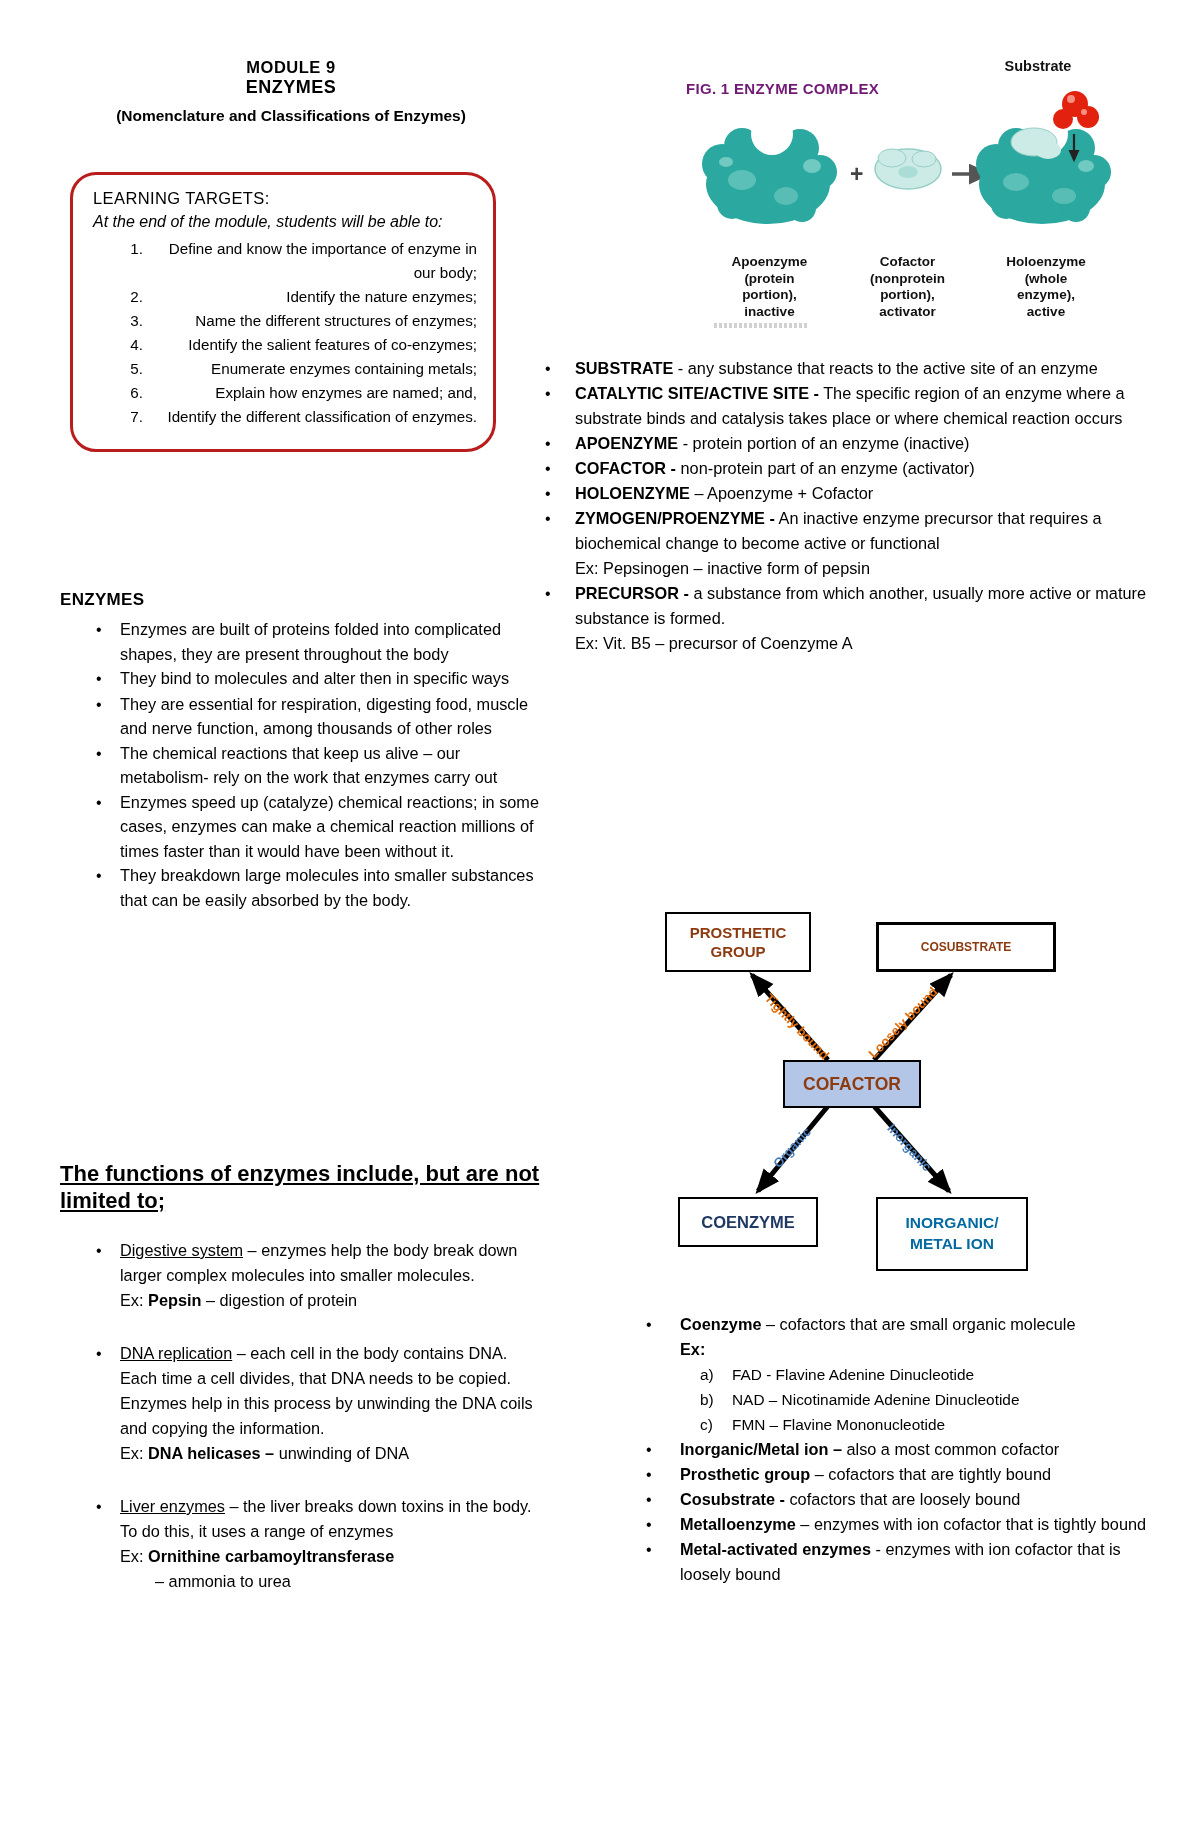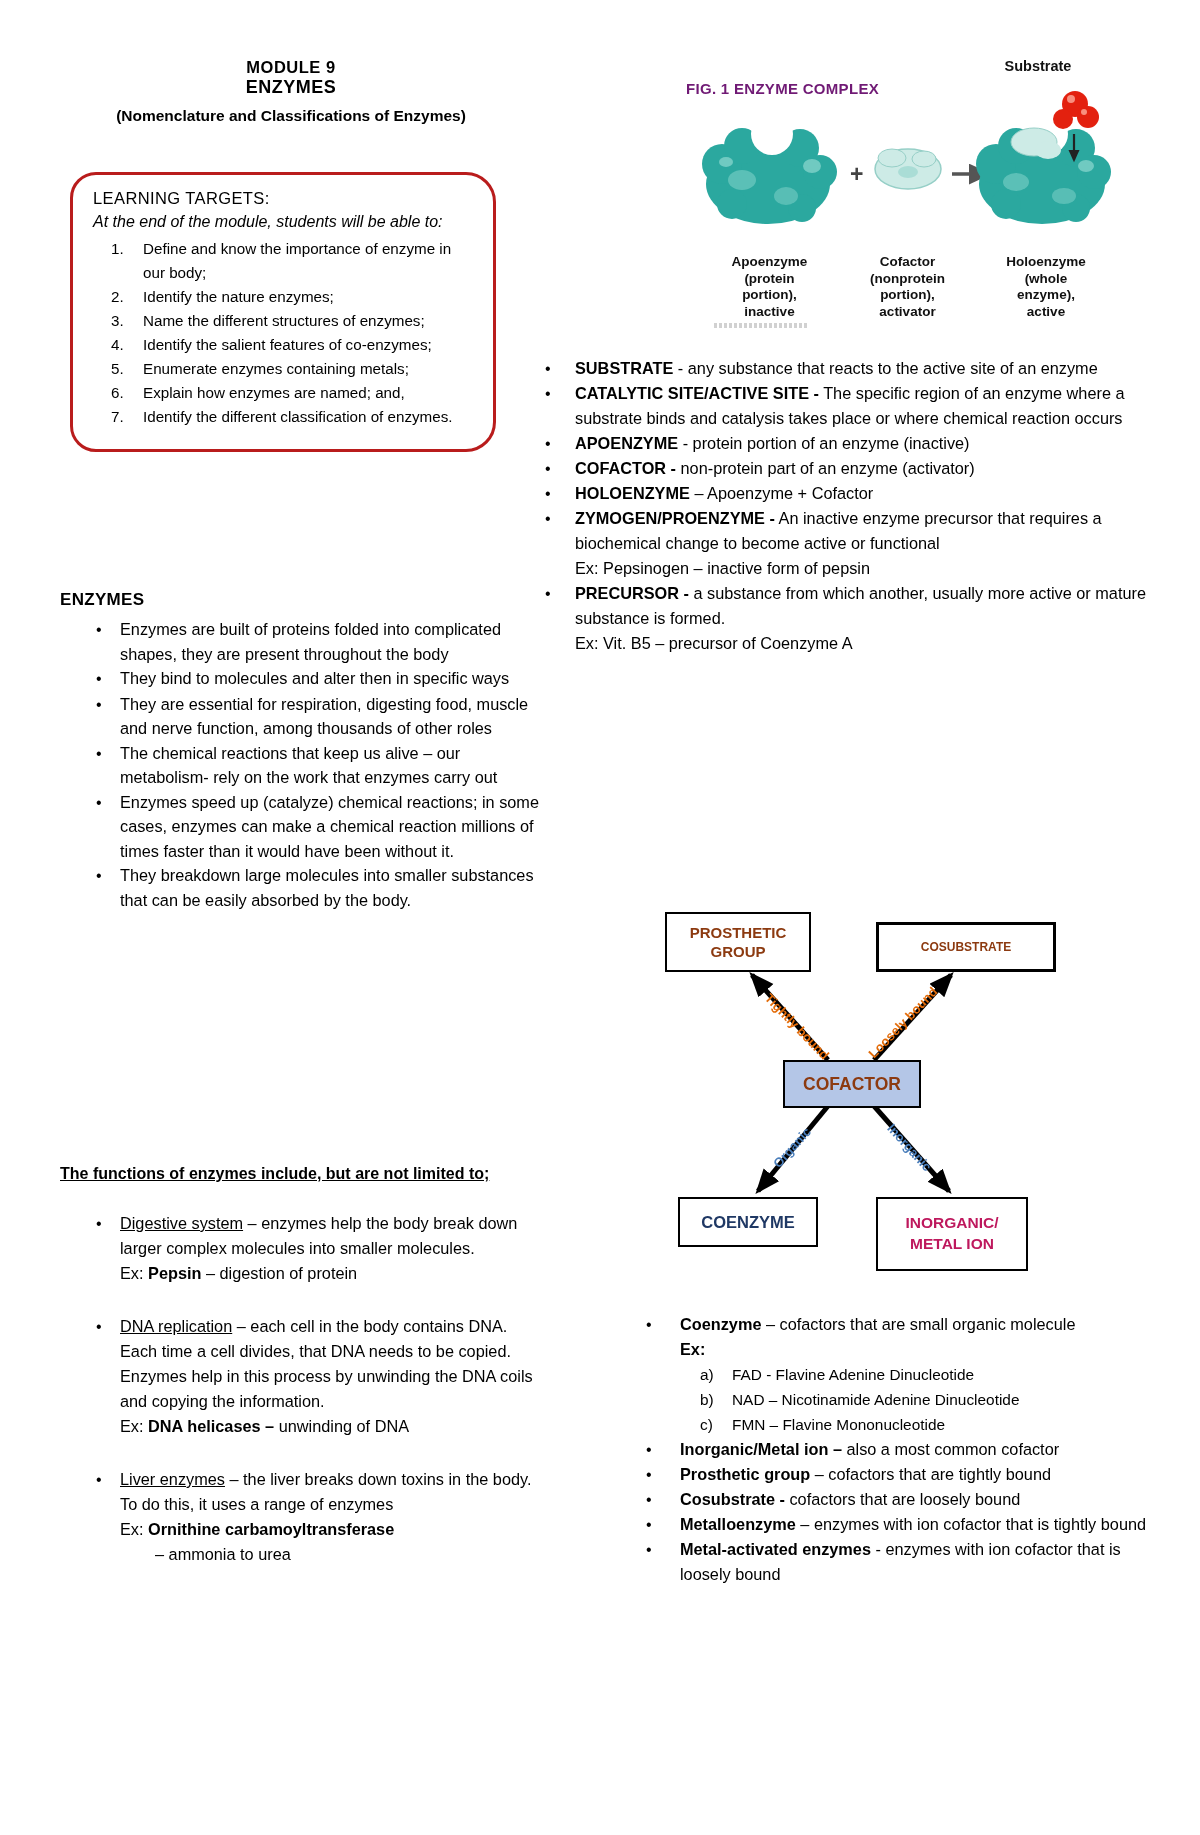--- a/index.html
+++ b/index.html
@@ -17,37 +17,37 @@
   .doc-subtitle{font-weight:bold;font-size:15.5px;}
 
   
   .lt-box{
     left:70px;top:172px;width:384px;
     border:3px solid #b91c1c;border-radius:26px 30px 30px 26px;
     padding:14px 16px 20px 20px;
   }
   .lt-heading{font-size:16.5px;letter-spacing:.4px;margin-bottom:3px;}
   .lt-intro{font-style:italic;font-size:16px;line-height:21px;margin-bottom:5px;}
-  .lt-list{counter-reset:lt;margin:0;padding:0;list-style:none;}
+  .lt-list{counter-reset:lt;margin:0;padding:0;list-style:none;text-align:right;}
   .lt-item{display:grid;grid-template-columns:32px 1fr;font-size:15.2px;line-height:24px;padding-left:18px;}
   .lt-item::before{counter-increment:lt;content:counter(lt) ".";font-size:15.2px;}
 
   
   .b-row{display:grid;}
   .b-dot{position:relative;}
   .b-dot::before{content:"•";font-size:16px;}
 
   
   .enz-section{left:60px;top:590px;width:482px;}
   .enz-heading{font-weight:bold;font-size:17px;letter-spacing:.3px;margin-bottom:7px;}
   .enz-section .b-row{grid-template-columns:24px 1fr;padding-left:36px;font-size:16.3px;line-height:24.5px;}
 
   
   .func-section{left:60px;top:1160px;width:482px;}
-  .func-heading{font-weight:bold;font-size:16px;line-height:27px;text-decoration:underline;margin-bottom:24px;}
+  .func-heading{font-weight:bold;font-size:22px;line-height:27px;text-decoration:underline;margin-bottom:24px;}
   .func-section .b-row{grid-template-columns:24px 1fr;padding-left:36px;font-size:16.3px;line-height:25px;margin-bottom:28px;}
   .func-section .lead{text-decoration:underline;}
   .ex-cont{padding-left:35px;}
 
   
   .figure{left:680px;top:58px;width:442px;height:296px;}
   .fig-caption{position:absolute;left:6px;top:22px;font-weight:bold;font-size:15px;letter-spacing:.3px;color:#701a75;}
   .fig-substrate{position:absolute;left:316px;top:0px;width:84px;text-align:center;font-weight:bold;font-size:14.5px;color:#111;}
   .fig-svg{position:absolute;left:0;top:26px;}
   .fig-label{position:absolute;top:196px;text-align:center;font-weight:bold;font-size:13.5px;line-height:16.5px;color:#111;}
@@ -62,21 +62,21 @@
   .terms .b-row{grid-template-columns:30px 1fr;font-size:16.3px;line-height:25px;}
 
   
   .diagram{left:650px;top:905px;width:405px;height:380px;}
   .d-box{position:absolute;border:2.5px solid #000;background:#fff;display:flex;align-items:center;justify-content:center;
          text-align:center;font-weight:bold;}
   .d-prosthetic{left:15px;top:7px;width:142px;height:56px;font-size:15px;line-height:1.3;color:#8C3A10;}
   .d-cosubstrate{left:226px;top:17px;width:174px;height:44px;font-size:12px;color:#8C3A10;border-width:3px;}
   .d-cofactor{left:133px;top:155px;width:134px;height:44px;font-size:17.5px;color:#8C3A10;background:#B4C6E7;}
   .d-coenzyme{left:28px;top:292px;width:136px;height:46px;font-size:16.5px;color:#1F3864;}
-  .d-inorganic{left:226px;top:292px;width:148px;height:70px;font-size:15.5px;line-height:1.35;color:#be185d;}
+  .d-inorganic{left:226px;top:292px;width:148px;height:70px;font-size:15.5px;line-height:1.35;color:#0369a1;}
   .d-arrows{position:absolute;left:0;top:0;}
   .d-lbl{position:absolute;font-weight:bold;font-size:13px;white-space:nowrap;text-align:center;}
   .d-tight{left:92px;top:114px;width:110px;color:#E36C0A;transform:rotate(46deg);}
   .d-loose{left:198px;top:110px;width:110px;color:#E36C0A;transform:rotate(-46deg);}
   .d-org{left:97px;top:235px;width:90px;color:#4A7EBB;transform:rotate(-48deg);}
   .d-inorg{left:212px;top:235px;width:95px;color:#4A7EBB;transform:rotate(48deg);}
 
   
   .types{left:646px;top:1312px;width:516px;}
   .types .b-row{grid-template-columns:34px 1fr;font-size:16.3px;line-height:25px;}

